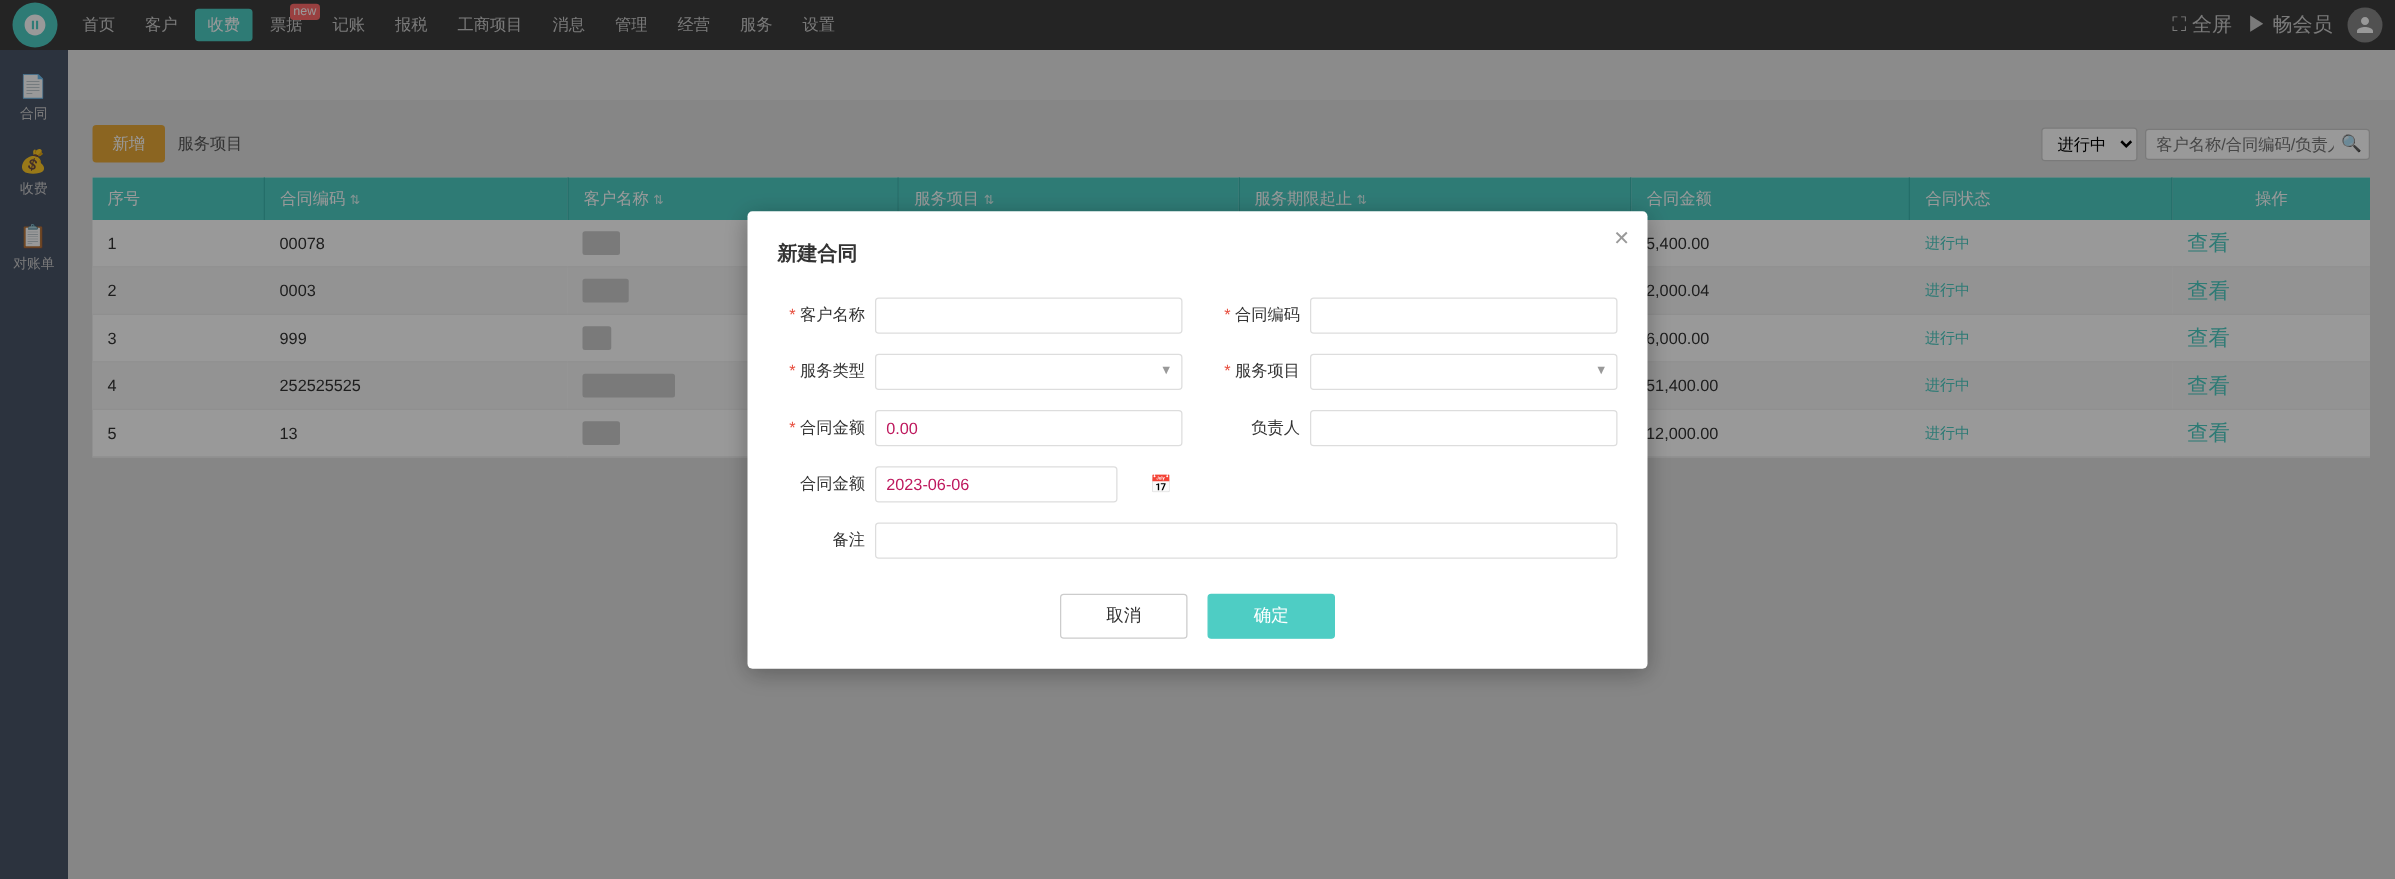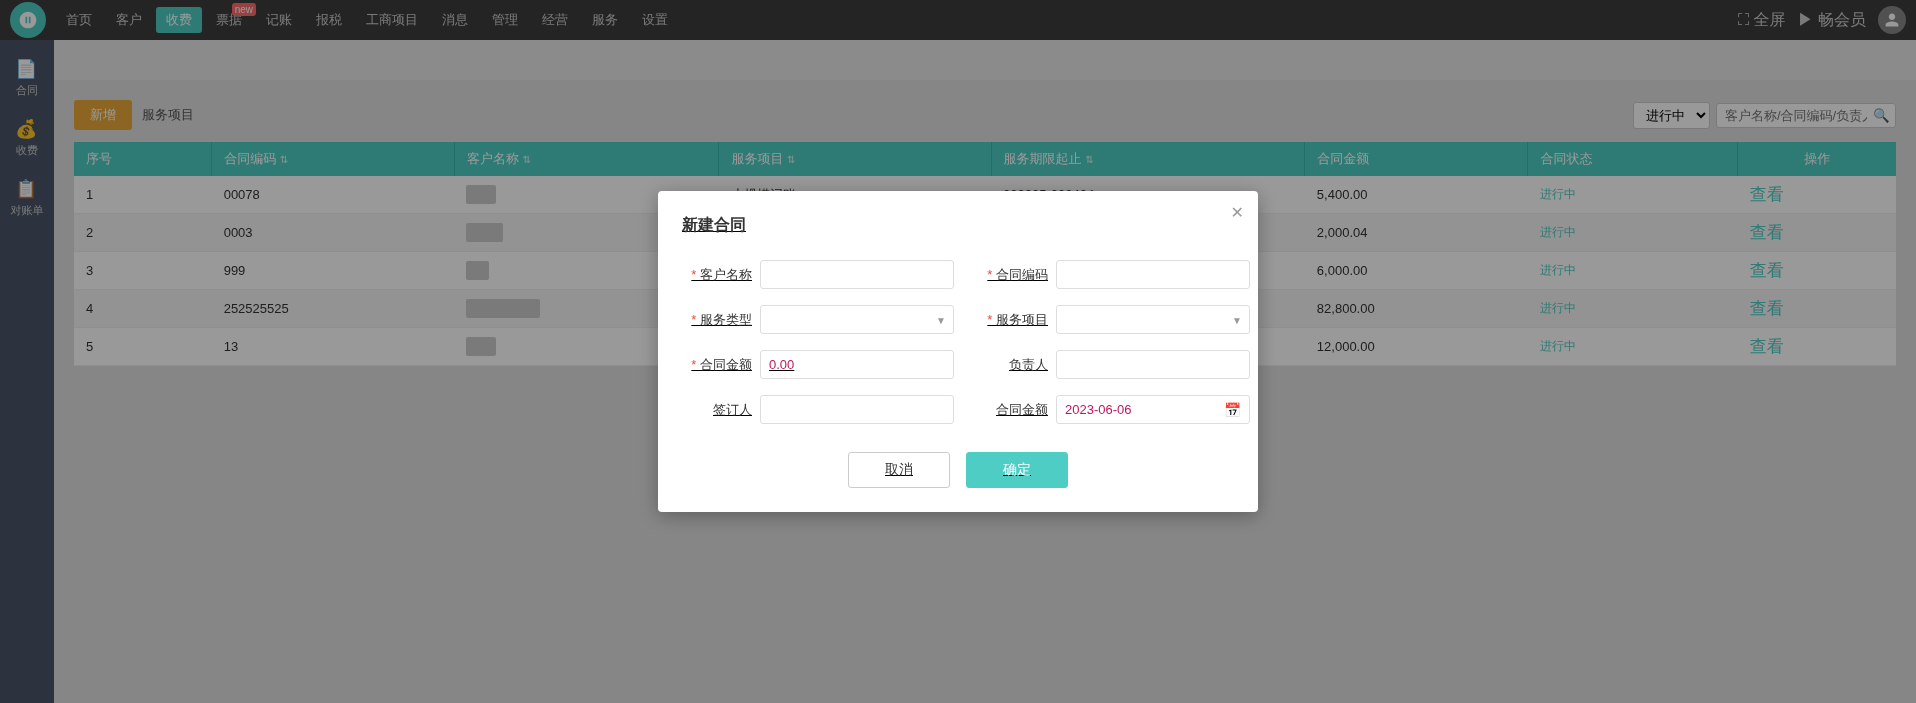--- a/index.html
+++ b/index.html
@@ -176,25 +176,24 @@
     
     .modal-overlay {
       position: fixed; top: 0; left: 0; right: 0; bottom: 0;
       background: rgba(0,0,0,0.4);
       display: flex; align-items: center; justify-content: center;
       z-index: 1000;
     }
     .modal {
       background: #fff;
       border-radius: 4px;
-      width: 600px;
+      width: 720px;
       padding: 24px;
       position: relative;
       box-shadow: 0 4px 20px rgba(0,0,0,0.3);
-      text-decoration: underline;
     }
     .modal-title {
       font-size: 16px;
       font-weight: bold;
       color: #333;
       margin-bottom: 24px;
     }
     .modal-close {
       position: absolute; top: 12px; right: 14px;
       background: none; border: none; cursor: pointer;
@@ -398,21 +397,21 @@
       <td>6,000.00</td>
       <td><span class="status-badge">进行中</span></td>
       <td><span class="action-link">查看</span></td>
     </tr>
         <tr>
       <td>4</td>
       <td>252525525</td>
       <td><span class="blurred-text" style="background:#ccc;color:transparent;padding:2px 4px;border-radius:2px;">&nbsp;&nbsp;&nbsp;&nbsp;&nbsp;&nbsp;&nbsp;&nbsp;&nbsp;&nbsp;&nbsp;&nbsp;&nbsp;&nbsp;&nbsp;&nbsp;&nbsp;&nbsp;</span></td>
       <td>一般纳税人...</td>
       <td>201807-202403</td>
-      <td>82,800.00</td>
+      <td>51,400.00</td>
       <td><span class="status-badge">进行中</span></td>
       <td><span class="action-link">查看</span></td>
     </tr>
         <tr>
       <td>5</td>
       <td>13</td>
       <td><span class="blurred-text" style="background:#ccc;color:transparent;padding:2px 4px;border-radius:2px;">&nbsp;&nbsp;&nbsp;&nbsp;&nbsp;&nbsp;</span></td>
       <td>小规模记账</td>
       <td>202303-202402</td>
       <td>12,000.00</td>
@@ -461,31 +460,31 @@
       <div class="form-row">
         <label class="form-label required">合同金额</label>
         <input class="form-input" type="text" value="0.00" style="">
       </div>
       <div class="form-row">
         <label class="form-label">负责人</label>
         <input class="form-input" type="text" style="">
       </div>
 
       <div class="form-row">
-        <label class="form-label">签订人</label>
-        <input class="form-input" type="text" style="">
-      </div>
-      <div class="form-row">
         <label class="form-label">合同金额</label>
         <div class="date-input-wrap">
           <input class="form-input" type="text" value="2023-06-06" style="">
           <span class="date-icon">📅</span>
         </div>
       </div>
 
+      <div class="form-row" style="grid-column: 1 / -1;">
+        <label class="form-label">备注</label>
+        <input class="form-input" type="text" style="">
+      </div>
     </div>
 
     <div class="modal-footer">
       <button class="btn-cancel">取消</button>
       <button class="btn-confirm">确定</button>
     </div>
   </div>
 </div>
 
 </body></html>

